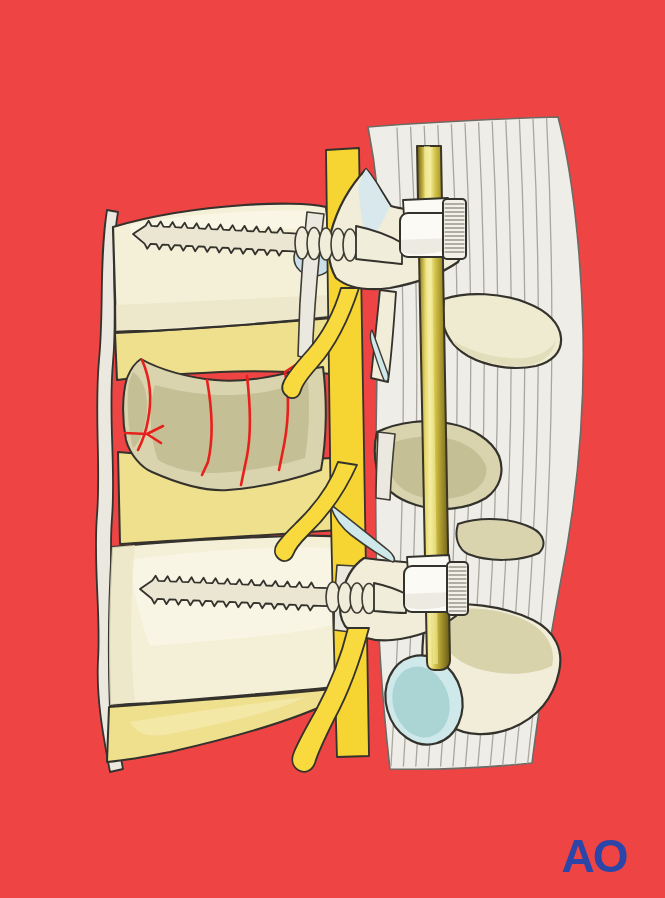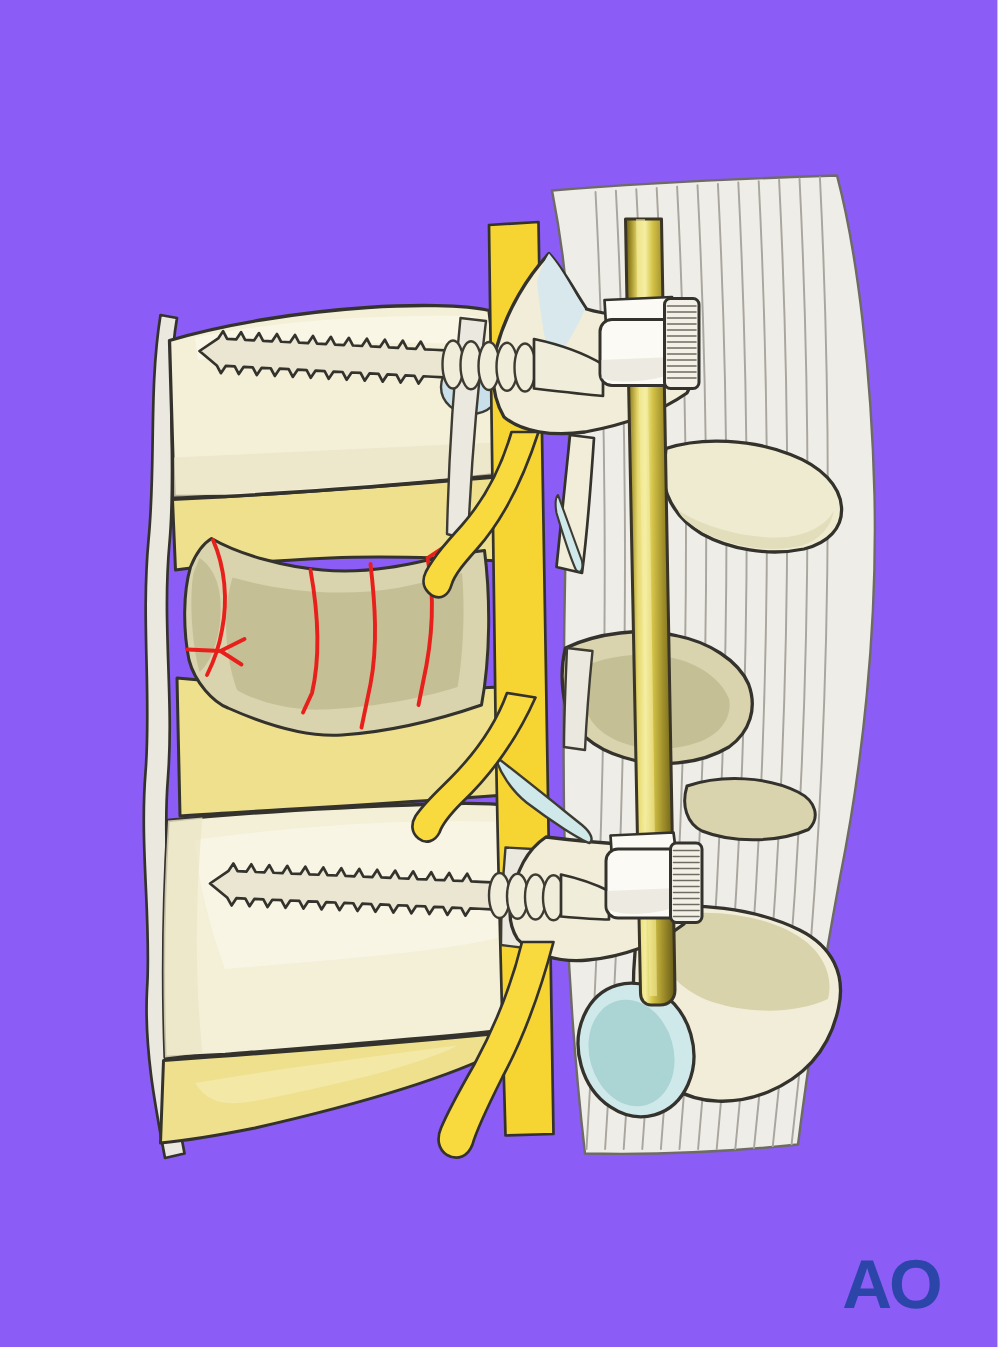--- a/index.html
+++ b/index.html
@@ -1,16 +1,16 @@
 <!DOCTYPE html>
 <html><head>
 <meta charset="utf-8">
 <style>
   html,body{margin:0;padding:0;background:#fff;}
-  .stage{position:relative;width:665px;height:898px;background:#8b5cf6;overflow:hidden;
+  .stage{position:relative;width:665px;height:898px;background:#ef4444;overflow:hidden;
          font-family:"Liberation Sans", sans-serif;text-align:right;}
   svg *{stroke-linejoin:round;stroke-linecap:round;}
   .f22{stroke:#34322C;stroke-width:2.2}
   .f20{stroke:#34322C;stroke-width:2}
   .f18{stroke:#34322C;stroke-width:1.8}
   .f16{stroke:#3E3B33;stroke-width:1.6}
   .f14{stroke:#3E3B33;stroke-width:1.4}
   .sg {stroke:#6D6B64;stroke-width:1.6}
   .logo-text{font-family:"Liberation Sans", sans-serif;font-weight:bold;font-size:46px;letter-spacing:-2px;}
 </style>

